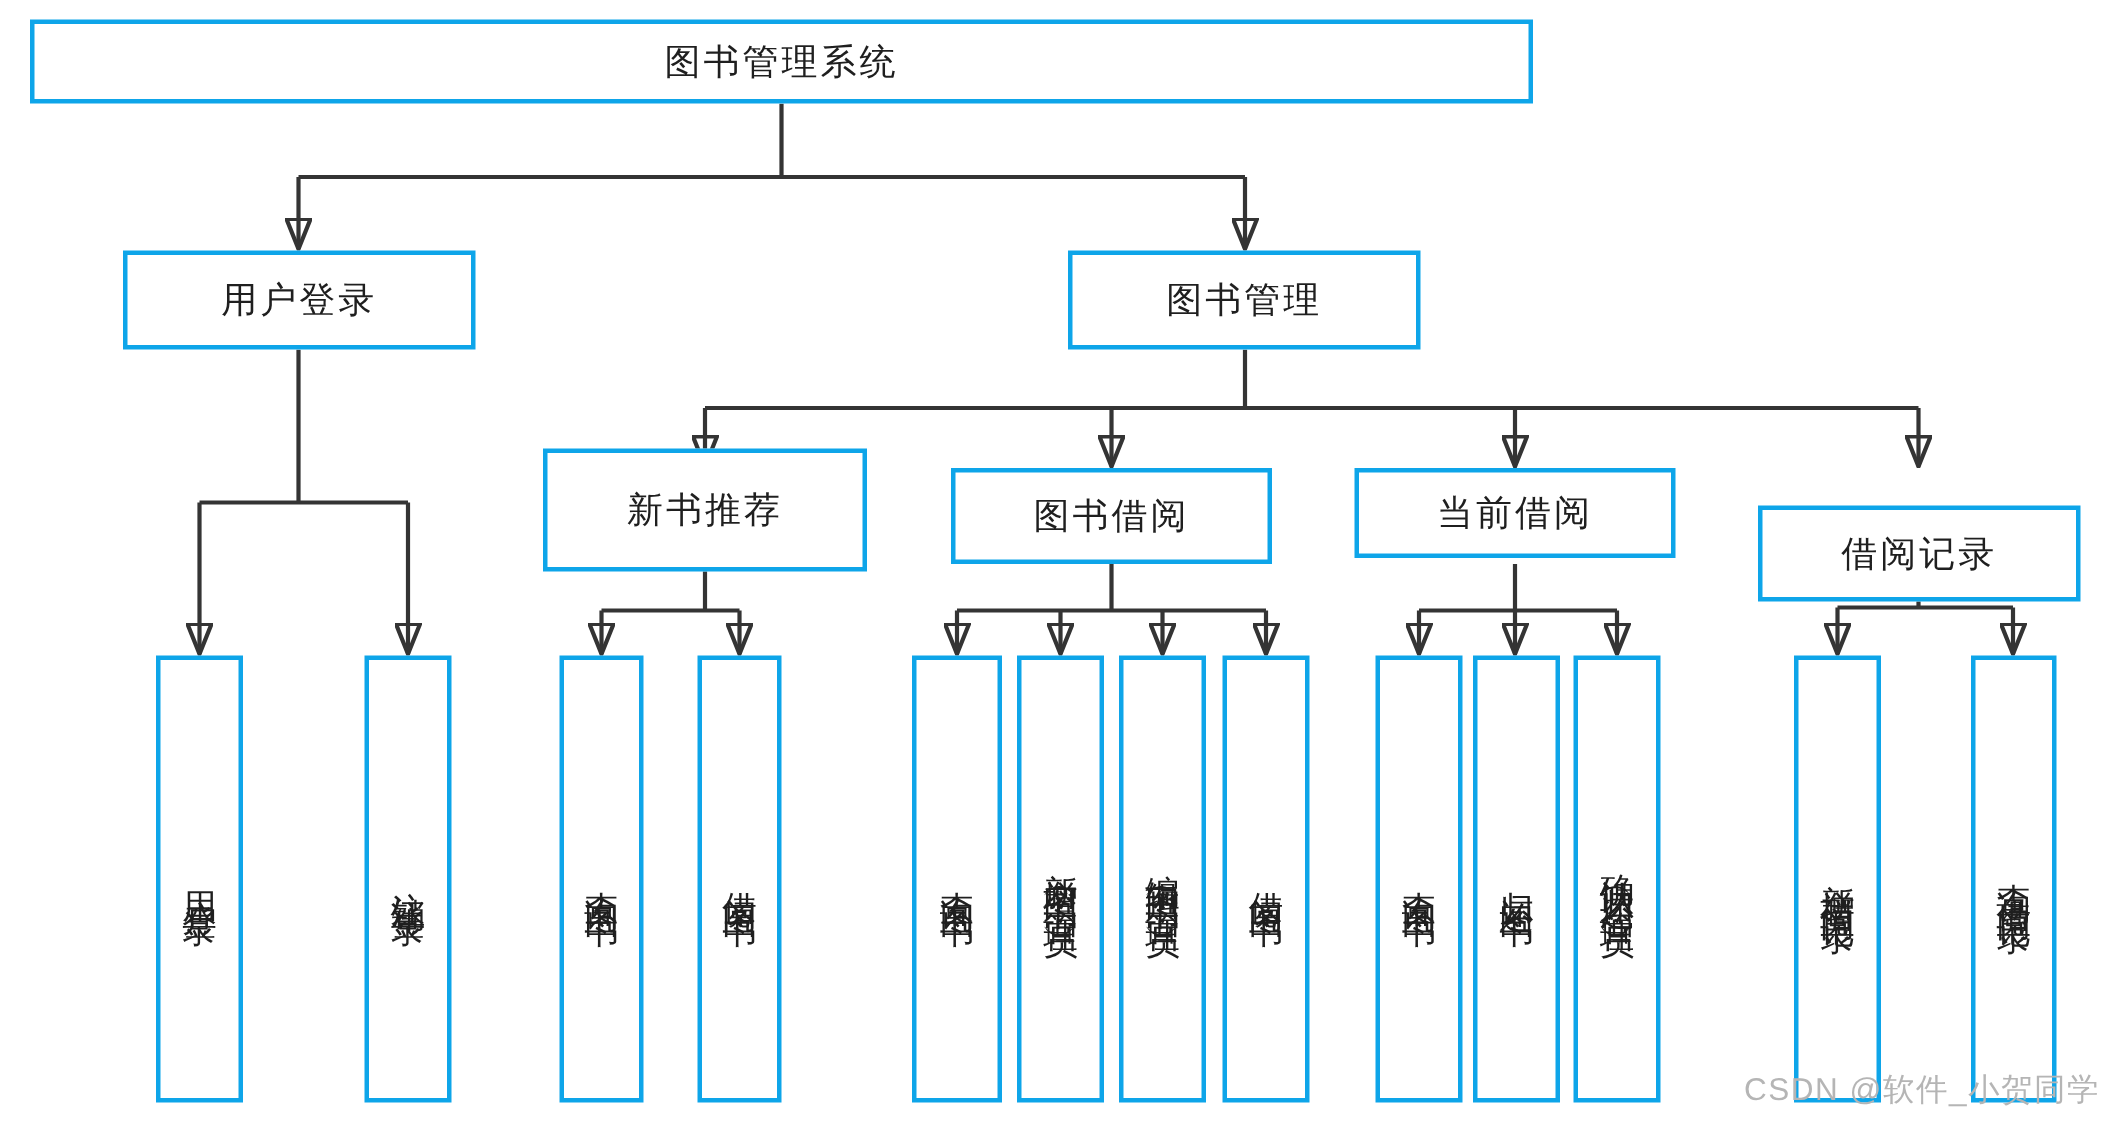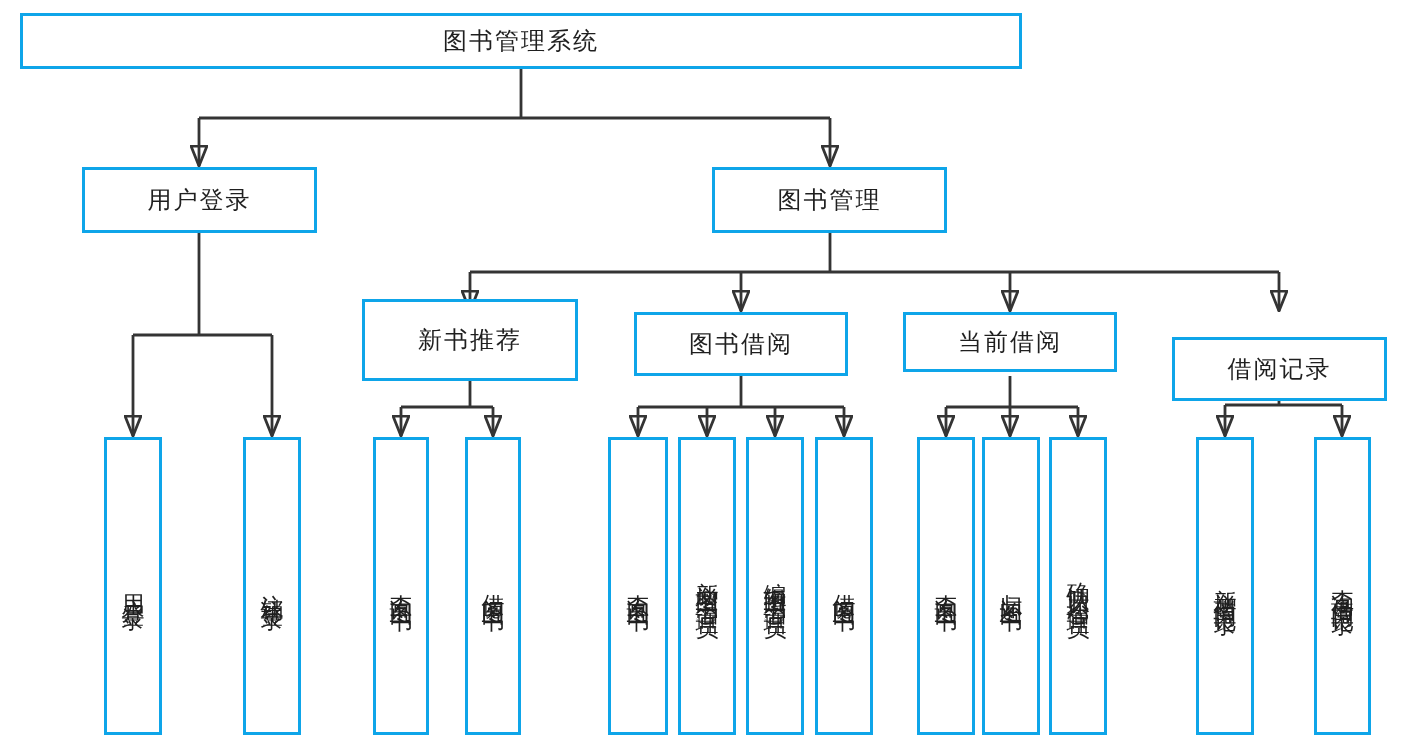--- a/index.html
+++ b/index.html
@@ -160,14 +160,15 @@
     <span class="vlabel">确认归还（管理员）</span>
   </div>
 
   <div class="box" style="left:1196px; top:437px; width:58px; height:298px;">
     <span class="vlabel">新增借阅记录</span>
   </div>
   <div class="box" style="left:1314px; top:437px; width:57px; height:298px;">
     <span class="vlabel">查询借阅记录</span>
   </div>
 
+  <div id="watermark">CSDN @软件_小贺同学</div>
 
 </div>
 
 </body></html>

